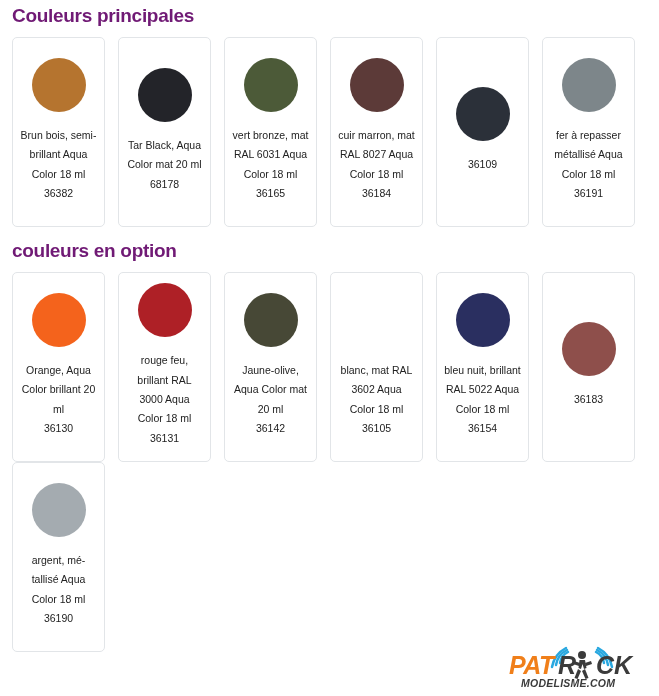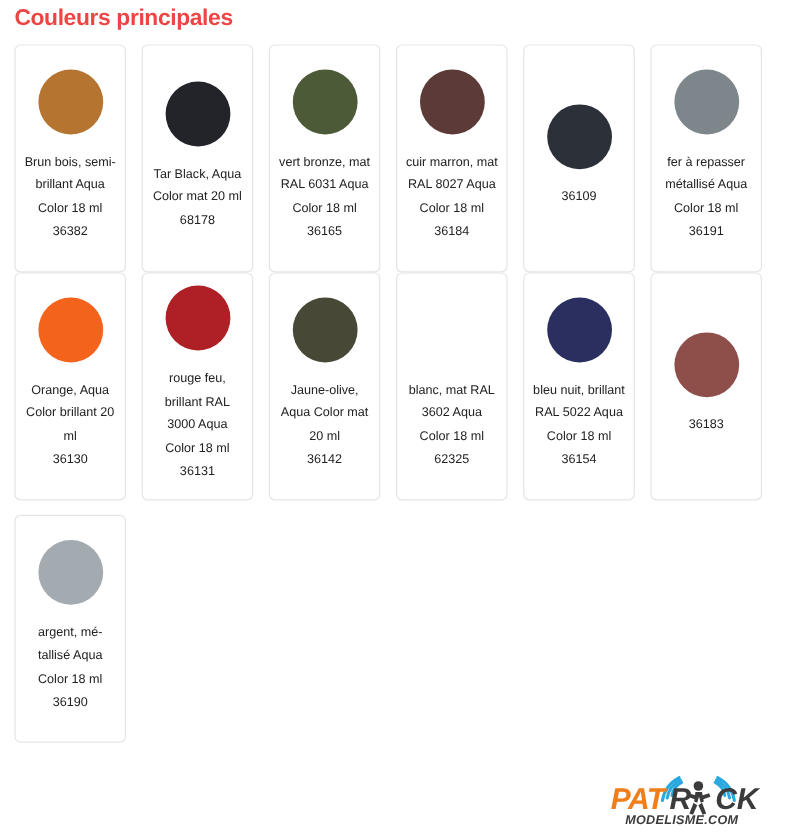--- a/index.html
+++ b/index.html
@@ -19,32 +19,32 @@
     position: relative;
     width: 659px;
     height: 696px;
     box-sizing: border-box;
     padding: 0 12px;
   }
   .section-title {
     font-size: 19px;
     font-weight: bold;
     letter-spacing: -0.3px;
-    color: #ef4444;
+    color: #701a75;
     margin: 0;
     padding: 6px 0 10px 0;
     line-height: 1.1;
   }
   .section-title.second {
     padding-top: 14px;
   }
   .grid {
     display: flex;
     flex-wrap: wrap;
-    gap: 12px 13px;
+    gap: 0 13px;
     align-items: flex-start;
   }
   .card {
     width: 93px;
     min-height: 190px;
     box-sizing: border-box;
     background: #ffffff;
     border: 1px solid #e2e5e8;
     border-radius: 5px;
     display: flex;
@@ -116,40 +116,41 @@
         <div class="swatch" style="background: rgb(43, 48, 57);"></div>
         <div class="card-ref">36109</div>
       </div>
       <div class="card">
         <div class="swatch" style="background: rgb(125, 134, 138);"></div>
         <div class="card-label">fer à repasser métallisé Aqua Color 18 ml</div>
         <div class="card-ref">36191</div>
       </div>
     </div>
 
+  <h2 class="section-title second">couleurs en option</h2>
   <div class="grid" id="grid-1">
       <div class="card">
         <div class="swatch" style="background: rgb(244, 99, 28);"></div>
         <div class="card-label">Orange, Aqua Color brillant 20 ml</div>
         <div class="card-ref">36130</div>
       </div>
       <div class="card">
         <div class="swatch" style="background: rgb(174, 32, 38);"></div>
         <div class="card-label">rouge feu, brillant RAL 3000 Aqua Color 18 ml</div>
         <div class="card-ref">36131</div>
       </div>
       <div class="card">
         <div class="swatch" style="background: rgb(71, 72, 54);"></div>
         <div class="card-label">Jaune-olive, Aqua Color mat 20 ml</div>
         <div class="card-ref">36142</div>
       </div>
       <div class="card">
         <div class="swatch" style="background: rgb(255, 255, 255);"></div>
         <div class="card-label">blanc, mat RAL 3602 Aqua Color 18 ml</div>
-        <div class="card-ref">62325</div>
+        <div class="card-ref">36105</div>
       </div>
       <div class="card">
         <div class="swatch" style="background: rgb(42, 47, 96);"></div>
         <div class="card-label">bleu nuit, brillant RAL 5022 Aqua Color 18 ml</div>
         <div class="card-ref">36154</div>
       </div>
       <div class="card">
         <div class="swatch" style="background: rgb(142, 79, 75);"></div>
         <div class="card-ref">36183</div>
       </div>

